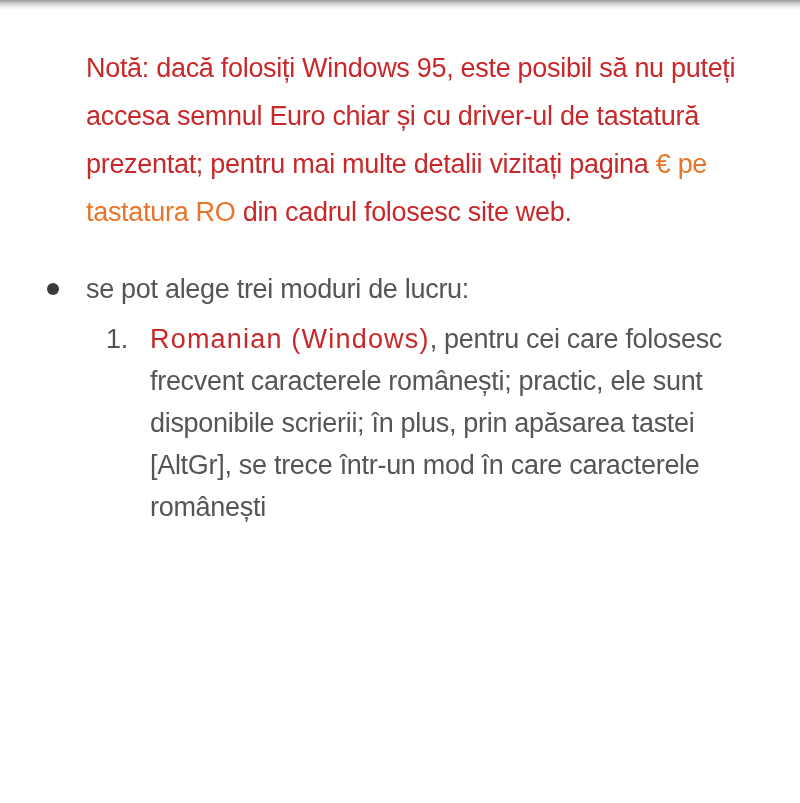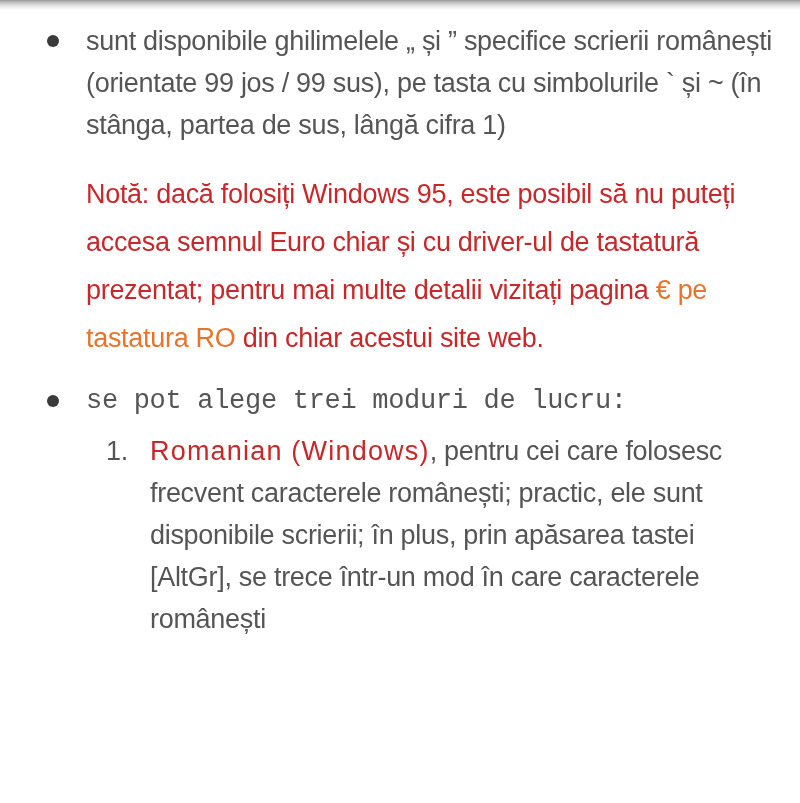--- a/index.html
+++ b/index.html
@@ -51,29 +51,25 @@
   .mode-name { color: #c8282a; letter-spacing: 1.2px; }
 </style>
 </head>
 <body>
 
 <div class="top-shadow"></div>
 <div class="clipped-word">Windows</div>
 
 <div class="content">
   <ul class="bullets">
-    <li>
-      <span class="bullet-dot"></span>
-      <span>sunt disponibile ghilimelele „ și ” specifice scrierii românești (orientate 99 jos / 99 sus), pe tasta cu simbolurile ` și ~ (în stânga, partea de sus, lângă cifra 1)</span>
-    </li>
   </ul>
 
-  <p class="note"><span>Notă: dacă folosiți Windows 95, este posibil să nu puteți accesa semnul Euro chiar și cu driver-ul de tastatură prezentat; pentru mai multe detalii vizitați pagina </span><a>€ pe tastatura RO</a><span> din chiar acestui site web.</span></p>
+  <p class="note"><span>Notă: dacă folosiți Windows 95, este posibil să nu puteți accesa semnul Euro chiar și cu driver-ul de tastatură prezentat; pentru mai multe detalii vizitați pagina </span><a>€ pe tastatura RO</a><span> din cadrul folosesc site web.</span></p>
 
-  <ul class="bullets" style="margin-top:18px;font-family:Liberation Mono, monospace;">
+  <ul class="bullets" style="margin-top:32px;">
     <li>
       <span class="bullet-dot"></span>
       <span>se pot alege trei moduri de lucru:</span>
     </li>
   </ul>
 
   <ol class="modes">
     <li>
       <span class="num">1.</span>
       <span class="mode-name">Romanian (Windows)</span><span>, pentru cei care folosesc frecvent caracterele românești; practic, ele sunt disponibile scrierii; în plus, prin apăsarea tastei [AltGr], se trece într-un mod în care caracterele românești</span>

